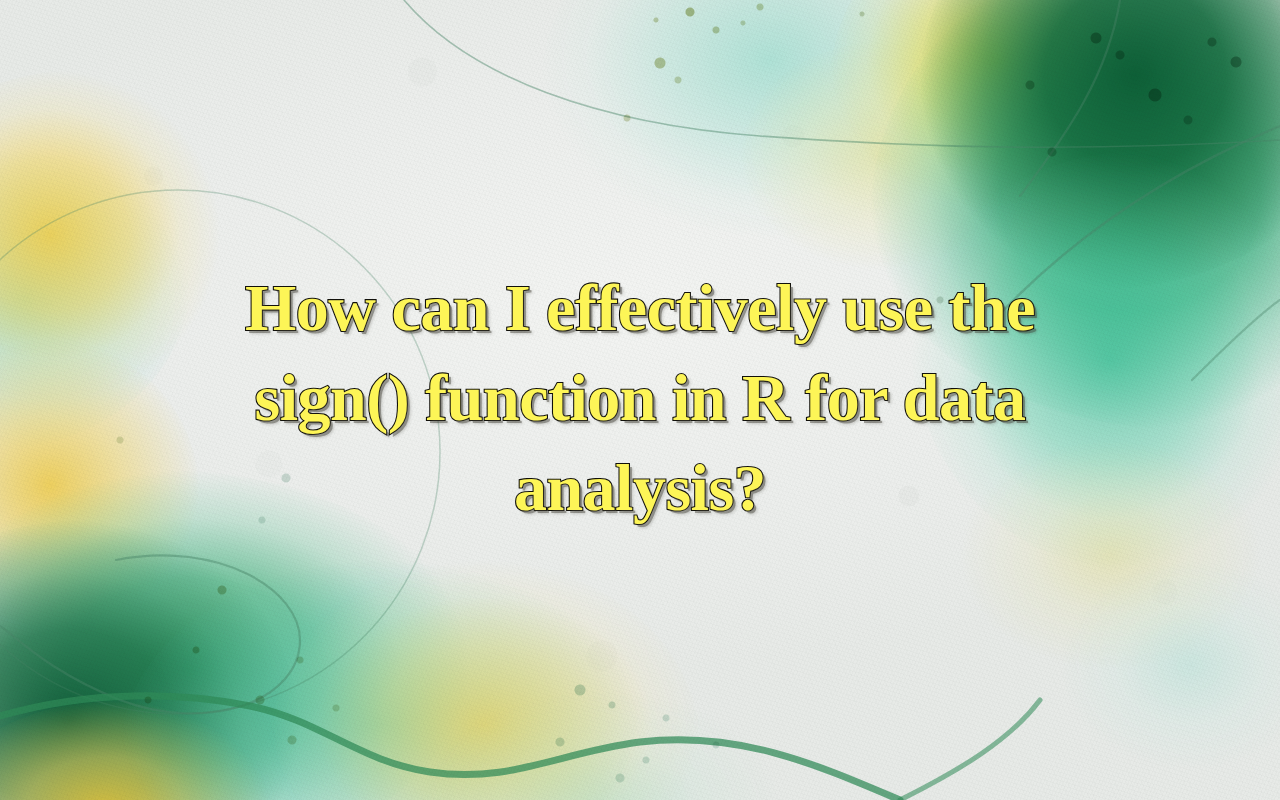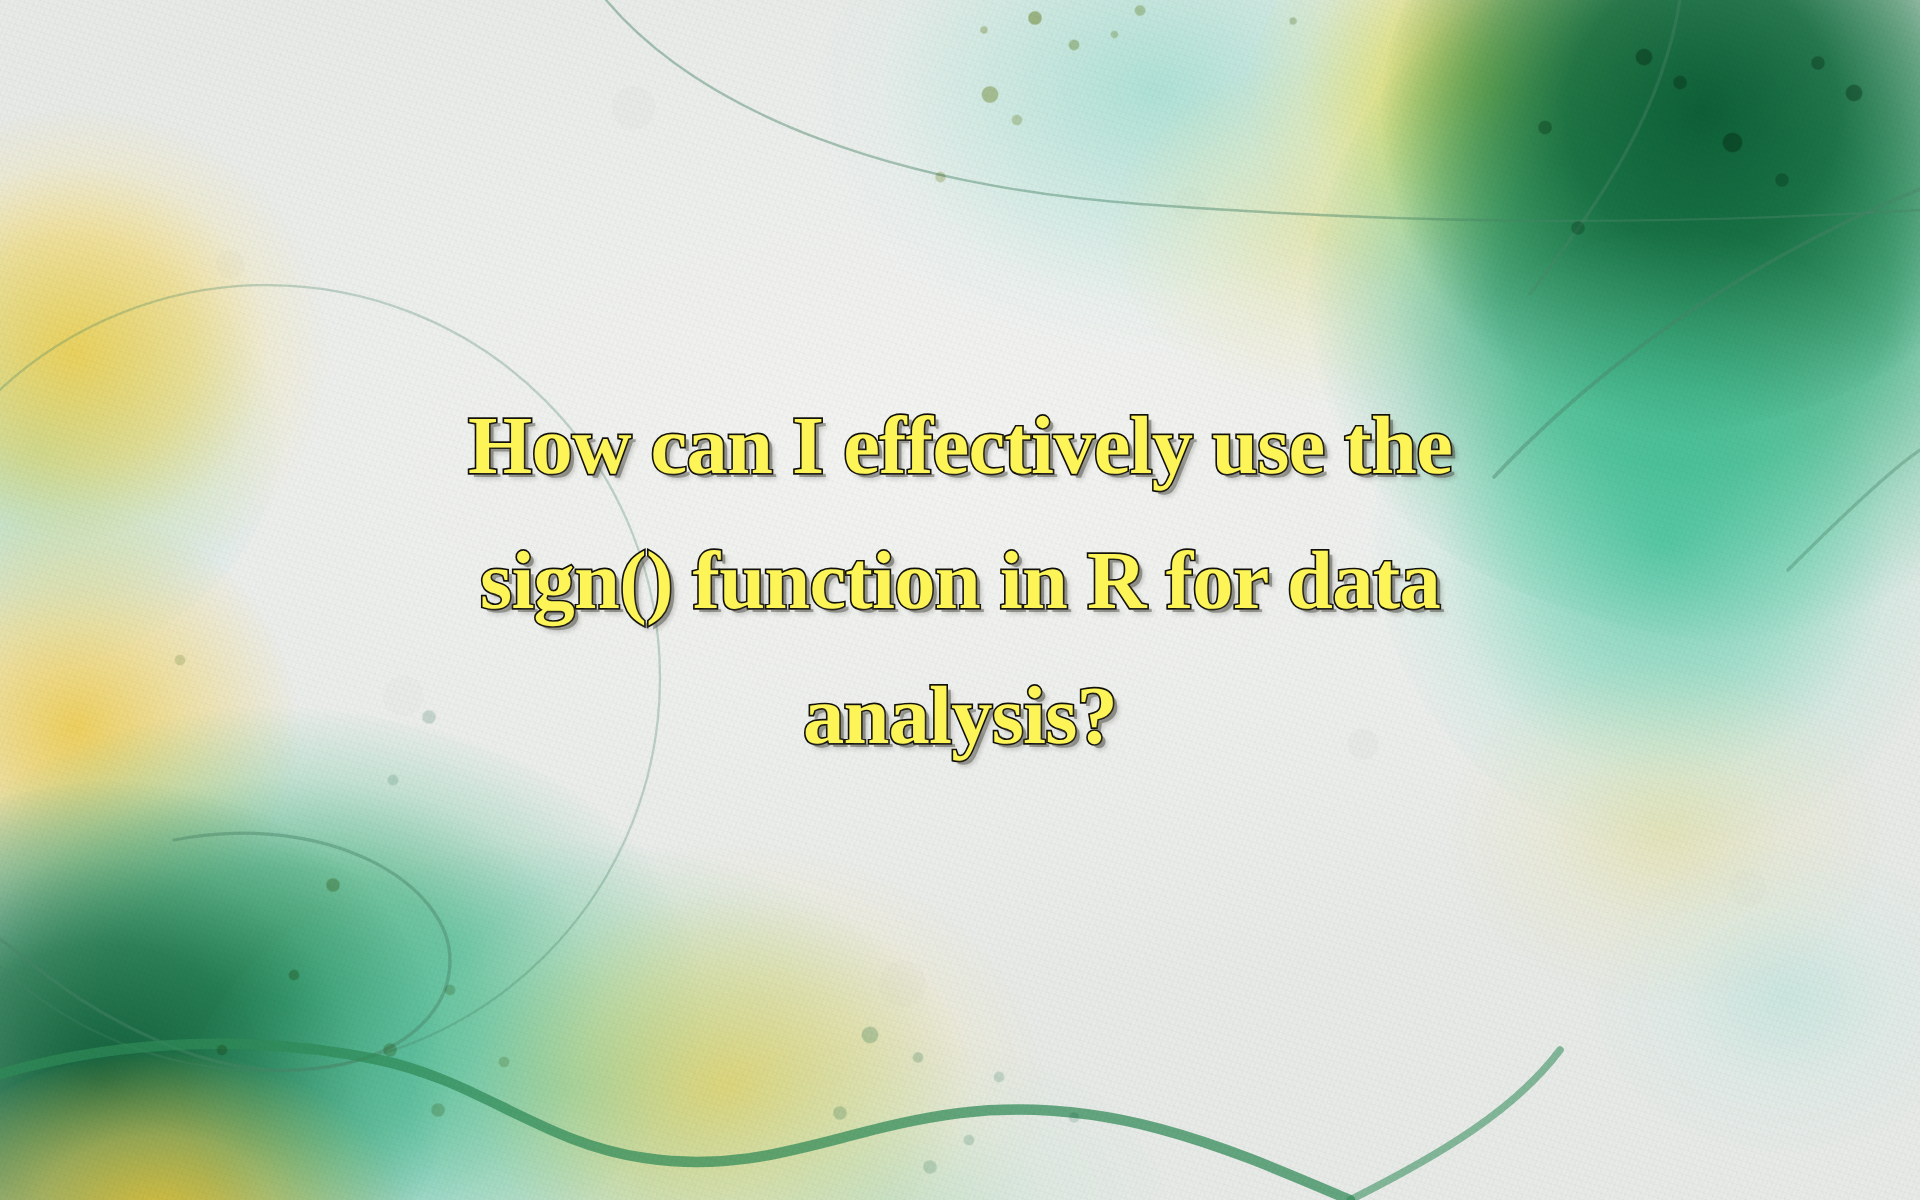--- a/index.html
+++ b/index.html
@@ -213,24 +213,24 @@
   #headline-wrap {
     position: absolute;
     left: 0; right: 0;
     top: 252px;
     text-align: center;
     padding: 0 56px;
     box-sizing: border-box;
   }
 
   #headline {
-    margin: 0;
+    margin: 11px;
     font-family: "Liberation Serif", "DejaVu Serif", serif;
     font-weight: 700;
-    font-size: 55px;
+    font-size: 66px;
     line-height: 90px;
     letter-spacing: -0.5px;
     color: #fdf557;
     -webkit-text-stroke: 2.2px #11100a;
     paint-order: stroke fill;
     text-shadow:
       3px 3px 0 rgba(60,58,48,.42),
       4px 4px 3px rgba(60,58,48,.22);
     white-space: pre-line;
   }

